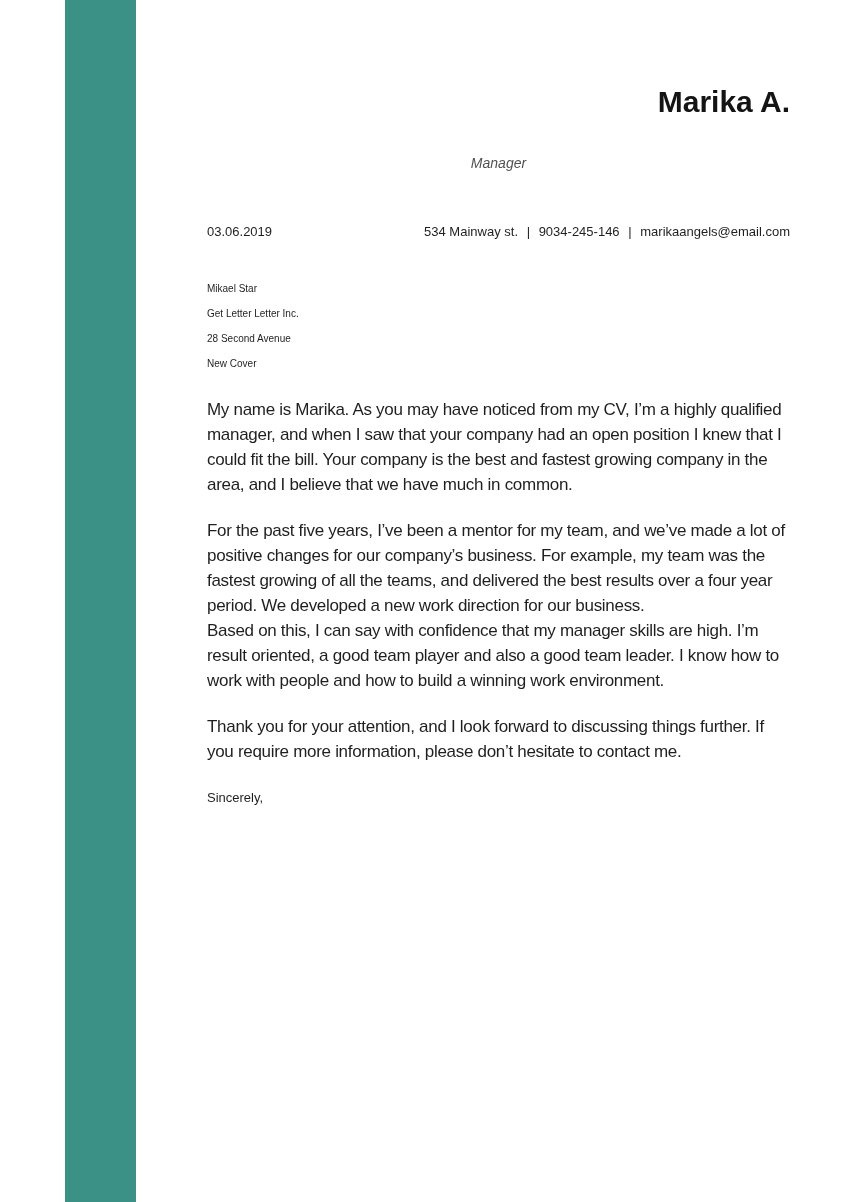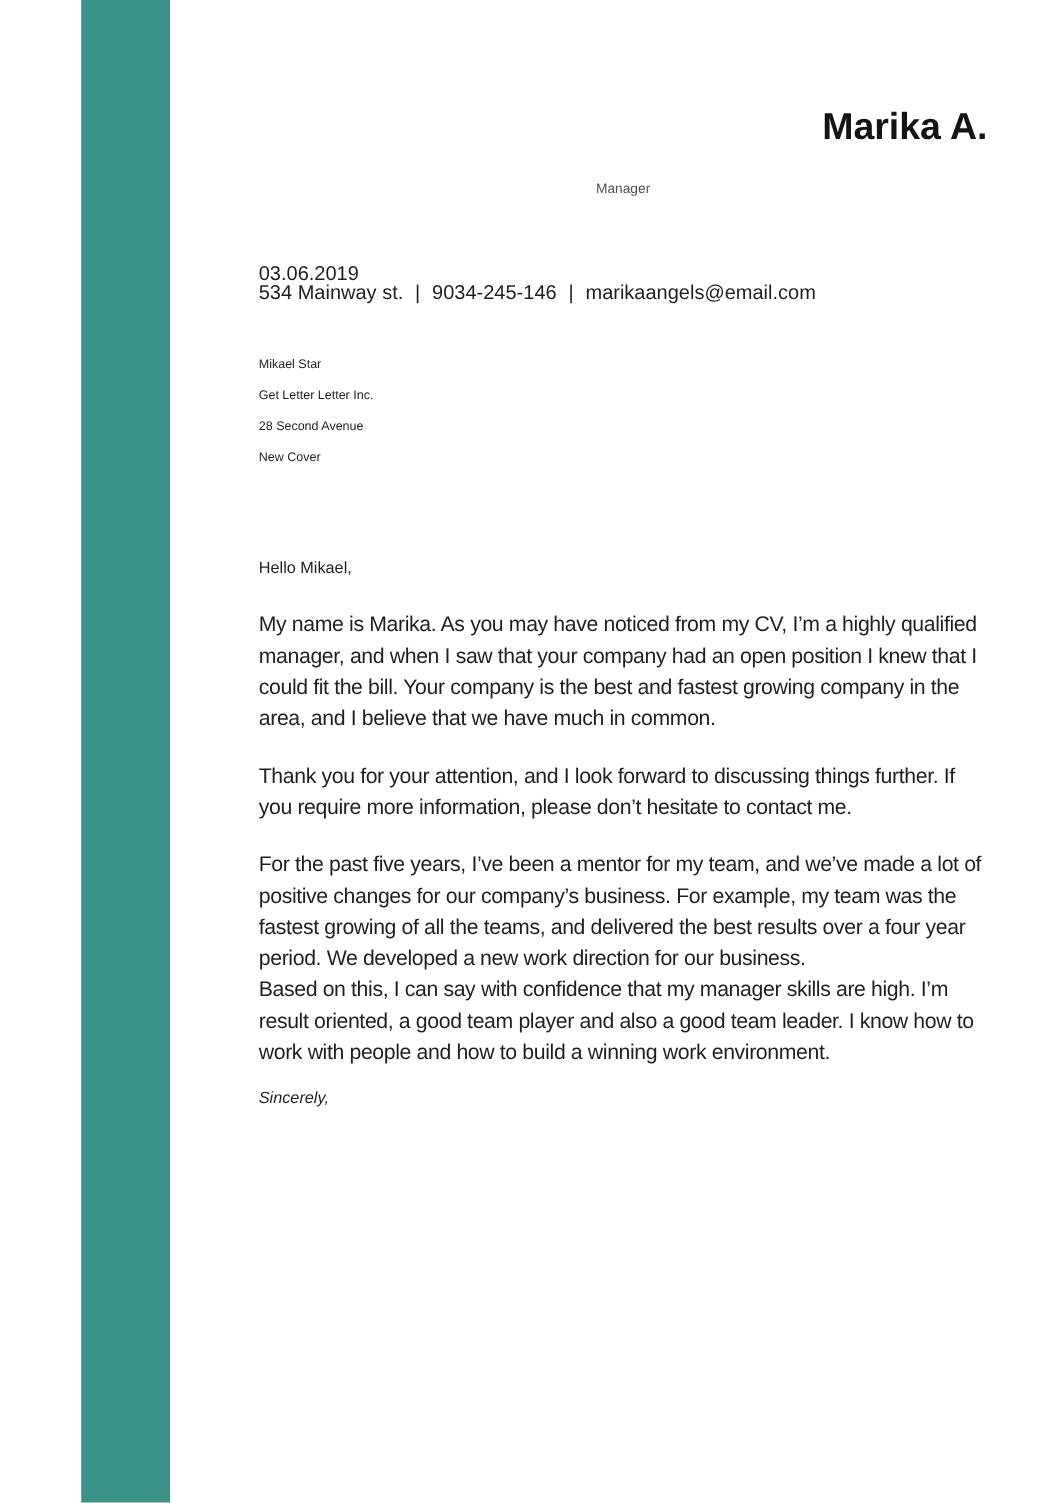--- a/index.html
+++ b/index.html
@@ -31,34 +31,34 @@
   }
   .name-title {
     margin: 85px 0 0 0;
     text-align: right;
     font-size: 30px;
     font-weight: bold;
     color: #141414;
     line-height: 34px;
   }
   .job-title {
-    margin-top: 24px;
+    margin-top: 36px;
     text-align: center;
-    font-size: 11px;
+    font-size: 14px;
     color: #515151;
     line-height: 16px;
+    font-style: italic;
   }
   .meta-row {
     display: flex;
     justify-content: space-between;
     align-items: baseline;
     margin-top: 53px;
-    font-size: 16px;
+    font-size: 13px;
     line-height: 15px;
-    flex-direction: column;
   }
   .contact .sep {
     margin: 0 5px;
   }
   .recipient {
     margin-top: 37px;
     font-size: 10px;
     line-height: 25px;
   }
   .greeting {
@@ -70,24 +70,23 @@
     margin: 21px 0 0 0;
     font-size: 17px;
     line-height: 25px;
     letter-spacing: -0.3px;
     color: #1f1f1f;
   }
   .pre-line {
     white-space: pre-line;
   }
   .closing-block {
-    margin-top: 11px;
+    margin-top: 21px;
     font-size: 13px;
     line-height: 26px;
-    font-style: italic;
   }
 </style>
 </head>
 <body>
 
 <div class="accent-bar"></div>
 
 <div class="content">
 
   <h1 class="name-title">Marika A.</h1>
@@ -104,24 +103,23 @@
     </div>
   </div>
 
   <div class="recipient">
     <div>Mikael Star</div>
     <div>Get Letter Letter Inc.</div>
     <div>28 Second Avenue</div>
     <div>New Cover</div>
   </div>
 
-  <div class="greeting">Hello Mikael,</div>
 
   <p class="body-paragraph">My name is Marika. As you may have noticed from my CV, I’m a highly qualified manager, and when I saw that your company had an open position I knew that I could fit the bill. Your company is the best and fastest growing company in the area, and I believe that we have much in common.</p>
-  <p class="body-paragraph">Thank you for your attention, and I look forward to discussing things further. If you require more information, please don’t hesitate to contact me.</p>
   <p class="body-paragraph pre-line">For the past five years, I’ve been a mentor for my team, and we’ve made a lot of positive changes for our company’s business. For example, my team was the fastest growing of all the teams, and delivered the best results over a four year period. We developed a new work direction for our business.
 Based on this, I can say with confidence that my manager skills are high. I’m result oriented, a good team player and also a good team leader. I know how to work with people and how to build a winning work environment.</p>
+  <p class="body-paragraph">Thank you for your attention, and I look forward to discussing things further. If you require more information, please don’t hesitate to contact me.</p>
 
   <div class="closing-block">
     <div>Sincerely,</div>
   </div>
 
 </div>
 
 </body></html>

